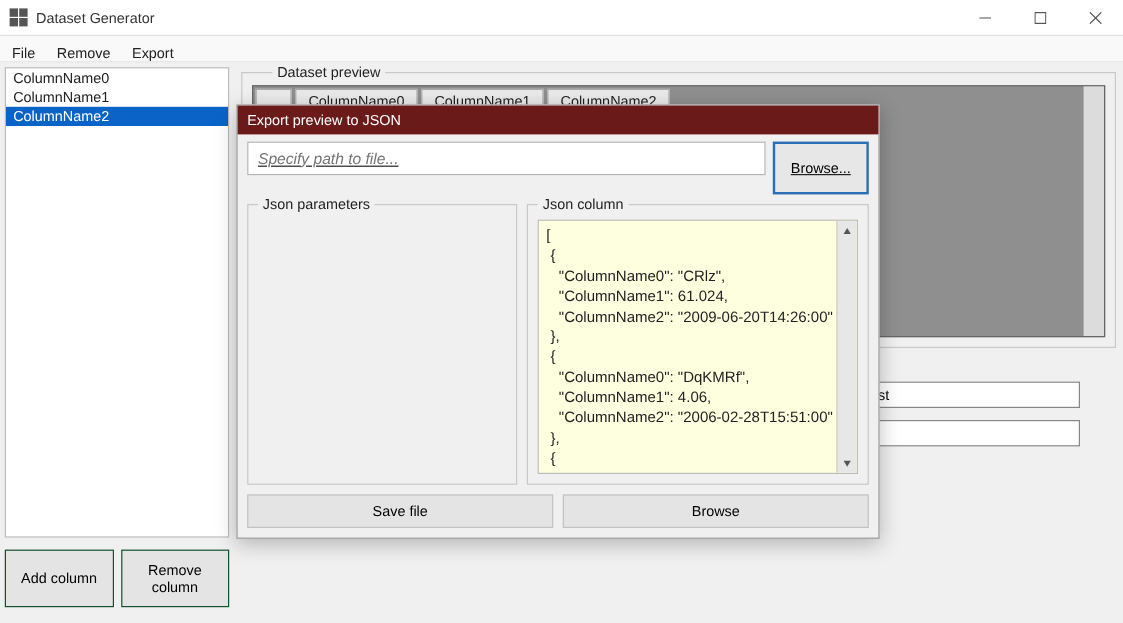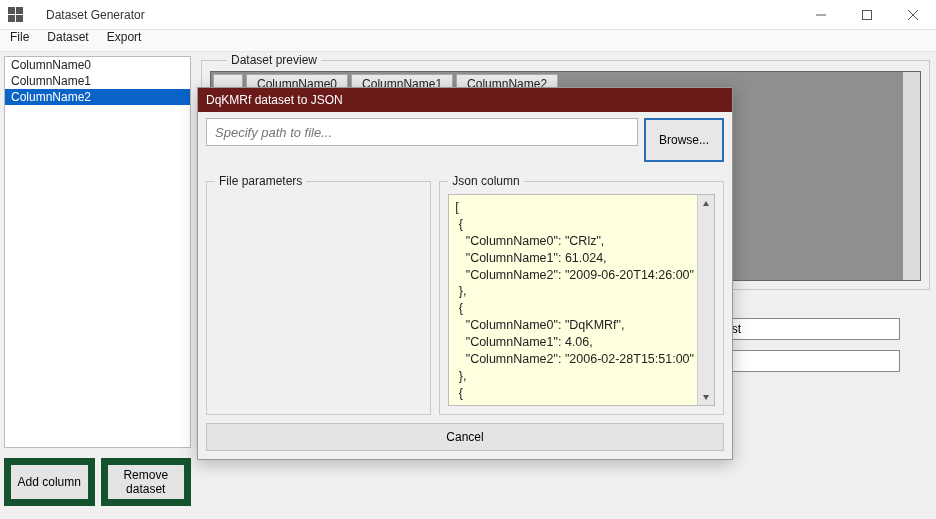--- a/index.html
+++ b/index.html
@@ -3,58 +3,58 @@
 <meta charset="utf-8">
 <style>
   * { box-sizing: border-box; }
   html, body { margin: 0; padding: 0; font-family: "Segoe UI", Tahoma, sans-serif; font-size: 12px; color: #222; }
   body { background: #f0f0f0; width: 936px; height: 519px; overflow: hidden; position: relative; }
 
   
   .titlebar { height: 30px; background: #fff; display: flex; align-items: center; padding-left: 8px; border-bottom: 1px solid #e0e0e0; }
   .titlebar .appicon { width: 16px; height: 16px; margin-right: 6px; display: flex; flex-wrap: wrap; }
   .titlebar .appicon span { width: 7px; height: 7px; background: #555; margin: 0 1px 1px 0; }
-  .titlebar .title { font-size: 12px; color: #333; margin-left: 16px; }
+  .titlebar .title { font-size: 12px; color: #333; }
   .titlebar .winbtns { margin-left: auto; display: flex; }
   .titlebar .winbtn { width: 46px; height: 30px; display: flex; align-items: center; justify-content: center; color: #555; }
   .titlebar .winbtn svg { width: 10px; height: 10px; stroke: #555; stroke-width: 1; fill: none; }
 
   
-  .menubar { height: 22px; background: #f9f9f9; display: flex; align-items: flex-start; padding-left: 10px; gap: 18px; border-bottom: 1px solid #e5e5e5; font-size: 12px; }
+  .menubar { height: 22px; background: #f9f9f9; display: flex; align-items: flex-end; padding-left: 10px; gap: 18px; border-bottom: 1px solid #e5e5e5; font-size: 12px; }
   .menubar .menuitem { cursor: default; }
 
   
   .mainarea { position: absolute; top: 52px; left: 0; right: 0; bottom: 0; display: flex; }
 
   
   .leftpanel { width: 195px; display: flex; flex-direction: column; padding: 4px; }
   .columnlist { flex: 0 0 auto; background: #fff; border: 1px solid #bbb; height: 392px; overflow: hidden; }
   .columnlist .lit { padding: 1px 6px; font-size: 12px; cursor: default; }
   .columnlist .lit.selected { background: #0a63c7; color: #fff; }
   .btnrow { display: flex; gap: 6px; margin-top: 10px; }
-  .btnrow button { flex: 1; height: 48px; background: #e4e4e4; border: 7px solid #14532d; font-size: 12px; cursor: pointer; }
+  .btnrow button { flex: 1; height: 48px; background: #e4e4e4; border: 1px solid #14532d; font-size: 12px; cursor: pointer; }
 
   
   .rightpanel { flex: 1; padding: 4px 6px; position: relative; }
   .groupbox { border: 1px solid #c8c8c8; padding: 10px 8px 8px 8px; position: relative; margin-top: 4px; }
   .groupbox > .gb-title { position: absolute; top: -8px; left: 25px; background: #f0f0f0; padding: 0 4px; font-size: 12px; }
   .tableheaders { background: #8f8f8f; border: 1px solid #666; height: 210px; padding: 2px; display: flex; gap: 3px; position: relative; }
   .tableheaders .corner { width: 30px; height: 22px; background: #eaeaea; border: 1px solid #aaa; }
   .tableheaders .colh { height: 22px; background: #eaeaea; border: 1px solid #aaa; padding: 2px 10px; font-size: 12px; }
   .tableheaders .vscroll { position: absolute; right: 0; top: 0; bottom: 0; width: 17px; background: #dcdcdc; }
   .tablearea { position: relative; }
 
   .fieldrow { display: flex; align-items: center; margin-top: 10px; gap: 8px; }
   .fieldrow input { flex: 0 0 188px; height: 22px; border: 1px solid #888; padding: 2px 6px; font-size: 12px; background: #fff; }
 
   
   .dialog { position: absolute; top: 87px; left: 197px; width: 536px; background: #f0f0f0; border: 1px solid #999; box-shadow: 0 4px 16px rgba(0,0,0,.25); }
   .dlg-title { height: 24px; background: #6b1a1a; color: #fff; display: flex; align-items: center; padding: 0 8px; font-size: 12px; }
   .dlg-body { padding: 6px 8px 8px 8px; }
-  .pathrow { display: flex; gap: 6px; margin-bottom: 19px; }
+  .pathrow { display: flex; gap: 6px; margin-bottom: 8px; text-decoration: underline; }
   .pathrow input { flex: 1; height: 28px; border: 1px solid #b5b5b5; background: #fff; padding: 2px 8px; font-size: 13px; font-style: italic; color: #888; }
   .pathrow button { width: 80px; height: 44px; border: 2px solid #2a6fb5; background: #e7e7e7; font-size: 12px; cursor: pointer; }
   .twocol { display: flex; gap: 8px; }
   .pane { flex: 1; border: 1px solid #c8c8c8; padding: 12px 8px 8px 8px; position: relative; height: 234px; }
   .pane .pane-title { position: absolute; top: -8px; left: 8px; background: #f0f0f0; padding: 0 4px; font-size: 12px; }
   .jsonbox { position: relative; width: 100%; height: 100%; background: #feffdf; border: 1px solid #bcbcbc; padding: 4px 20px 4px 6px; font-size: 12.5px; line-height: 1.35; white-space: pre; overflow: hidden; font-family: "Segoe UI", sans-serif; }
   .jsonbox .jscroll { position: absolute; right: 0; top: 0; bottom: 0; width: 17px; background: #e7e7e7; border-left: 1px solid #ccc; }
   .jsonbox .jscroll .thumb-up { position: absolute; top: 0; left: 0; right: 0; height: 17px; display:flex;align-items:center;justify-content:center; }
   .jsonbox .jscroll .thumb-dn { position: absolute; bottom: 0; left: 0; right: 0; height: 17px; display:flex;align-items:center;justify-content:center; }
   .jsonbox .jscroll svg { width:8px; height:8px; fill:#555; }
@@ -87,35 +87,35 @@
       <svg viewBox="0 0 10 10">
           <line x1="0" y1="0" x2="10" y2="10"></line>
           <line x1="10" y1="0" x2="0" y2="10"></line>
         </svg>
     </div>
   </div>
 </div>
 
 <div class="menubar">
   <span class="menuitem">File</span>
-  <span class="menuitem">Dataset</span>
+  <span class="menuitem">Remove</span>
   <span class="menuitem">Export</span>
 </div>
 
 <div class="mainarea">
 
   <div class="leftpanel">
     <div class="columnlist">
       <div class="lit">ColumnName0</div>
       <div class="lit">ColumnName1</div>
       <div class="lit selected">ColumnName2</div>
     </div>
     <div class="btnrow">
       <button>Add column</button>
-      <button>Remove dataset</button>
+      <button>Remove column</button>
     </div>
   </div>
 
   <div class="rightpanel">
     <div class="groupbox">
       <span class="gb-title">Dataset preview</span>
       <div class="tablearea">
         <div class="tableheaders">
           <div class="corner"></div>
           <div class="colh">ColumnName0</div>
@@ -128,29 +128,29 @@
     <div class="fieldrow" style="position:absolute; right:14px; top:256px; width:210px;">
       <input type="text" value="Test" style="">
     </div>
     <div class="fieldrow" style="position:absolute; right:14px; top:288px; width:210px;">
       <input type="text" value="10" style="">
     </div>
   </div>
 </div>
 
 <div class="dialog">
-  <div class="dlg-title">DqKMRf dataset to JSON</div>
+  <div class="dlg-title">Export preview to JSON</div>
   <div class="dlg-body">
     <div class="pathrow">
       <input type="text" placeholder="Specify path to file..." style="">
       <button>Browse...</button>
     </div>
     <div class="twocol">
       <div class="pane">
-        <span class="pane-title">File parameters</span>
+        <span class="pane-title">Json parameters</span>
       </div>
       <div class="pane">
         <span class="pane-title">Json column</span>
         <div class="jsonbox"><span>[
  {
    "ColumnName0": "CRlz",
    "ColumnName1": 61.024,
    "ColumnName2": "2009-06-20T14:26:00"
  },
  {
@@ -164,16 +164,17 @@
             <div class="thumb-up"><svg viewBox="0 0 8 8">
                   <polygon points="4,1 7,6 1,6"></polygon>
                 </svg></div>
             <div class="thumb-dn"><svg viewBox="0 0 8 8">
                   <polygon points="1,2 7,2 4,7"></polygon>
                 </svg></div>
           </div></div>
       </div>
     </div>
     <div class="dlg-btns">
-      <button>Cancel</button>
+      <button>Save file</button>
+      <button>Browse</button>
     </div>
   </div>
 </div>
 
 </body></html>

